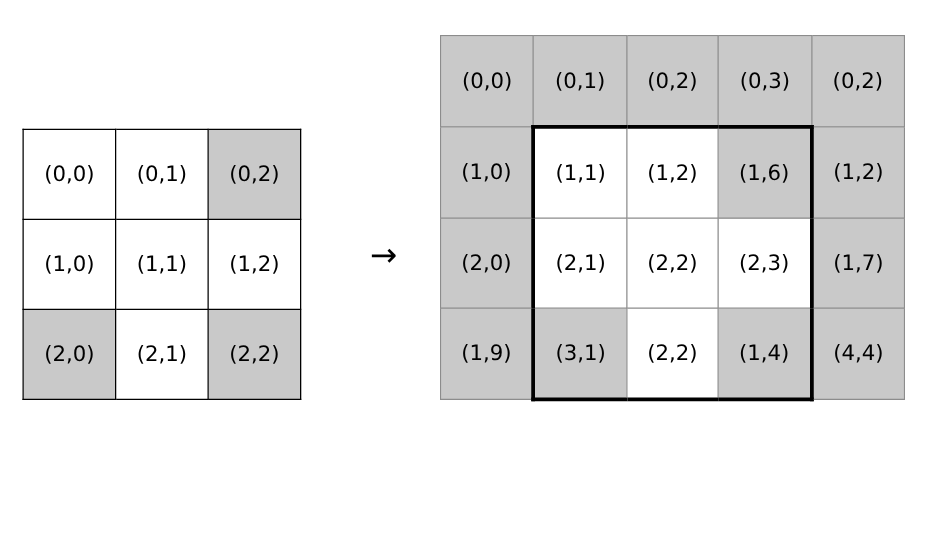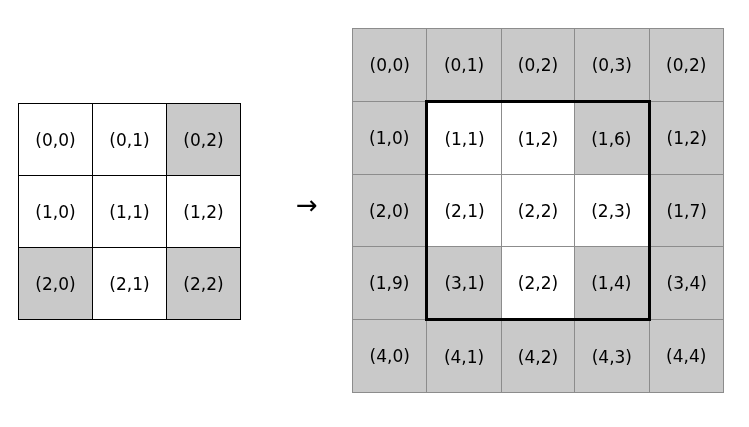--- a/index.html
+++ b/index.html
@@ -123,25 +123,18 @@
       <td class="fill-white hb-left">(2,1)</td>
       <td class="fill-white">(2,2)</td>
       <td class="fill-white hb-right">(2,3)</td>
       <td class="fill-gray">(1,7)</td>
     </tr>
     <tr>
       <td class="fill-gray">(1,9)</td>
       <td class="fill-gray hb-left hb-bottom">(3,1)</td>
       <td class="fill-white hb-bottom">(2,2)</td>
       <td class="fill-gray hb-right hb-bottom">(1,4)</td>
-      <td class="fill-gray">(3,4)</td>
-    </tr>
-    <tr>
-      <td class="fill-gray">(4,0)</td>
-      <td class="fill-gray">(4,1)</td>
-      <td class="fill-gray">(4,2)</td>
-      <td class="fill-gray">(4,3)</td>
       <td class="fill-gray">(4,4)</td>
     </tr>
   </tbody>
     </table>
 
 </div>
 
 </body></html>

